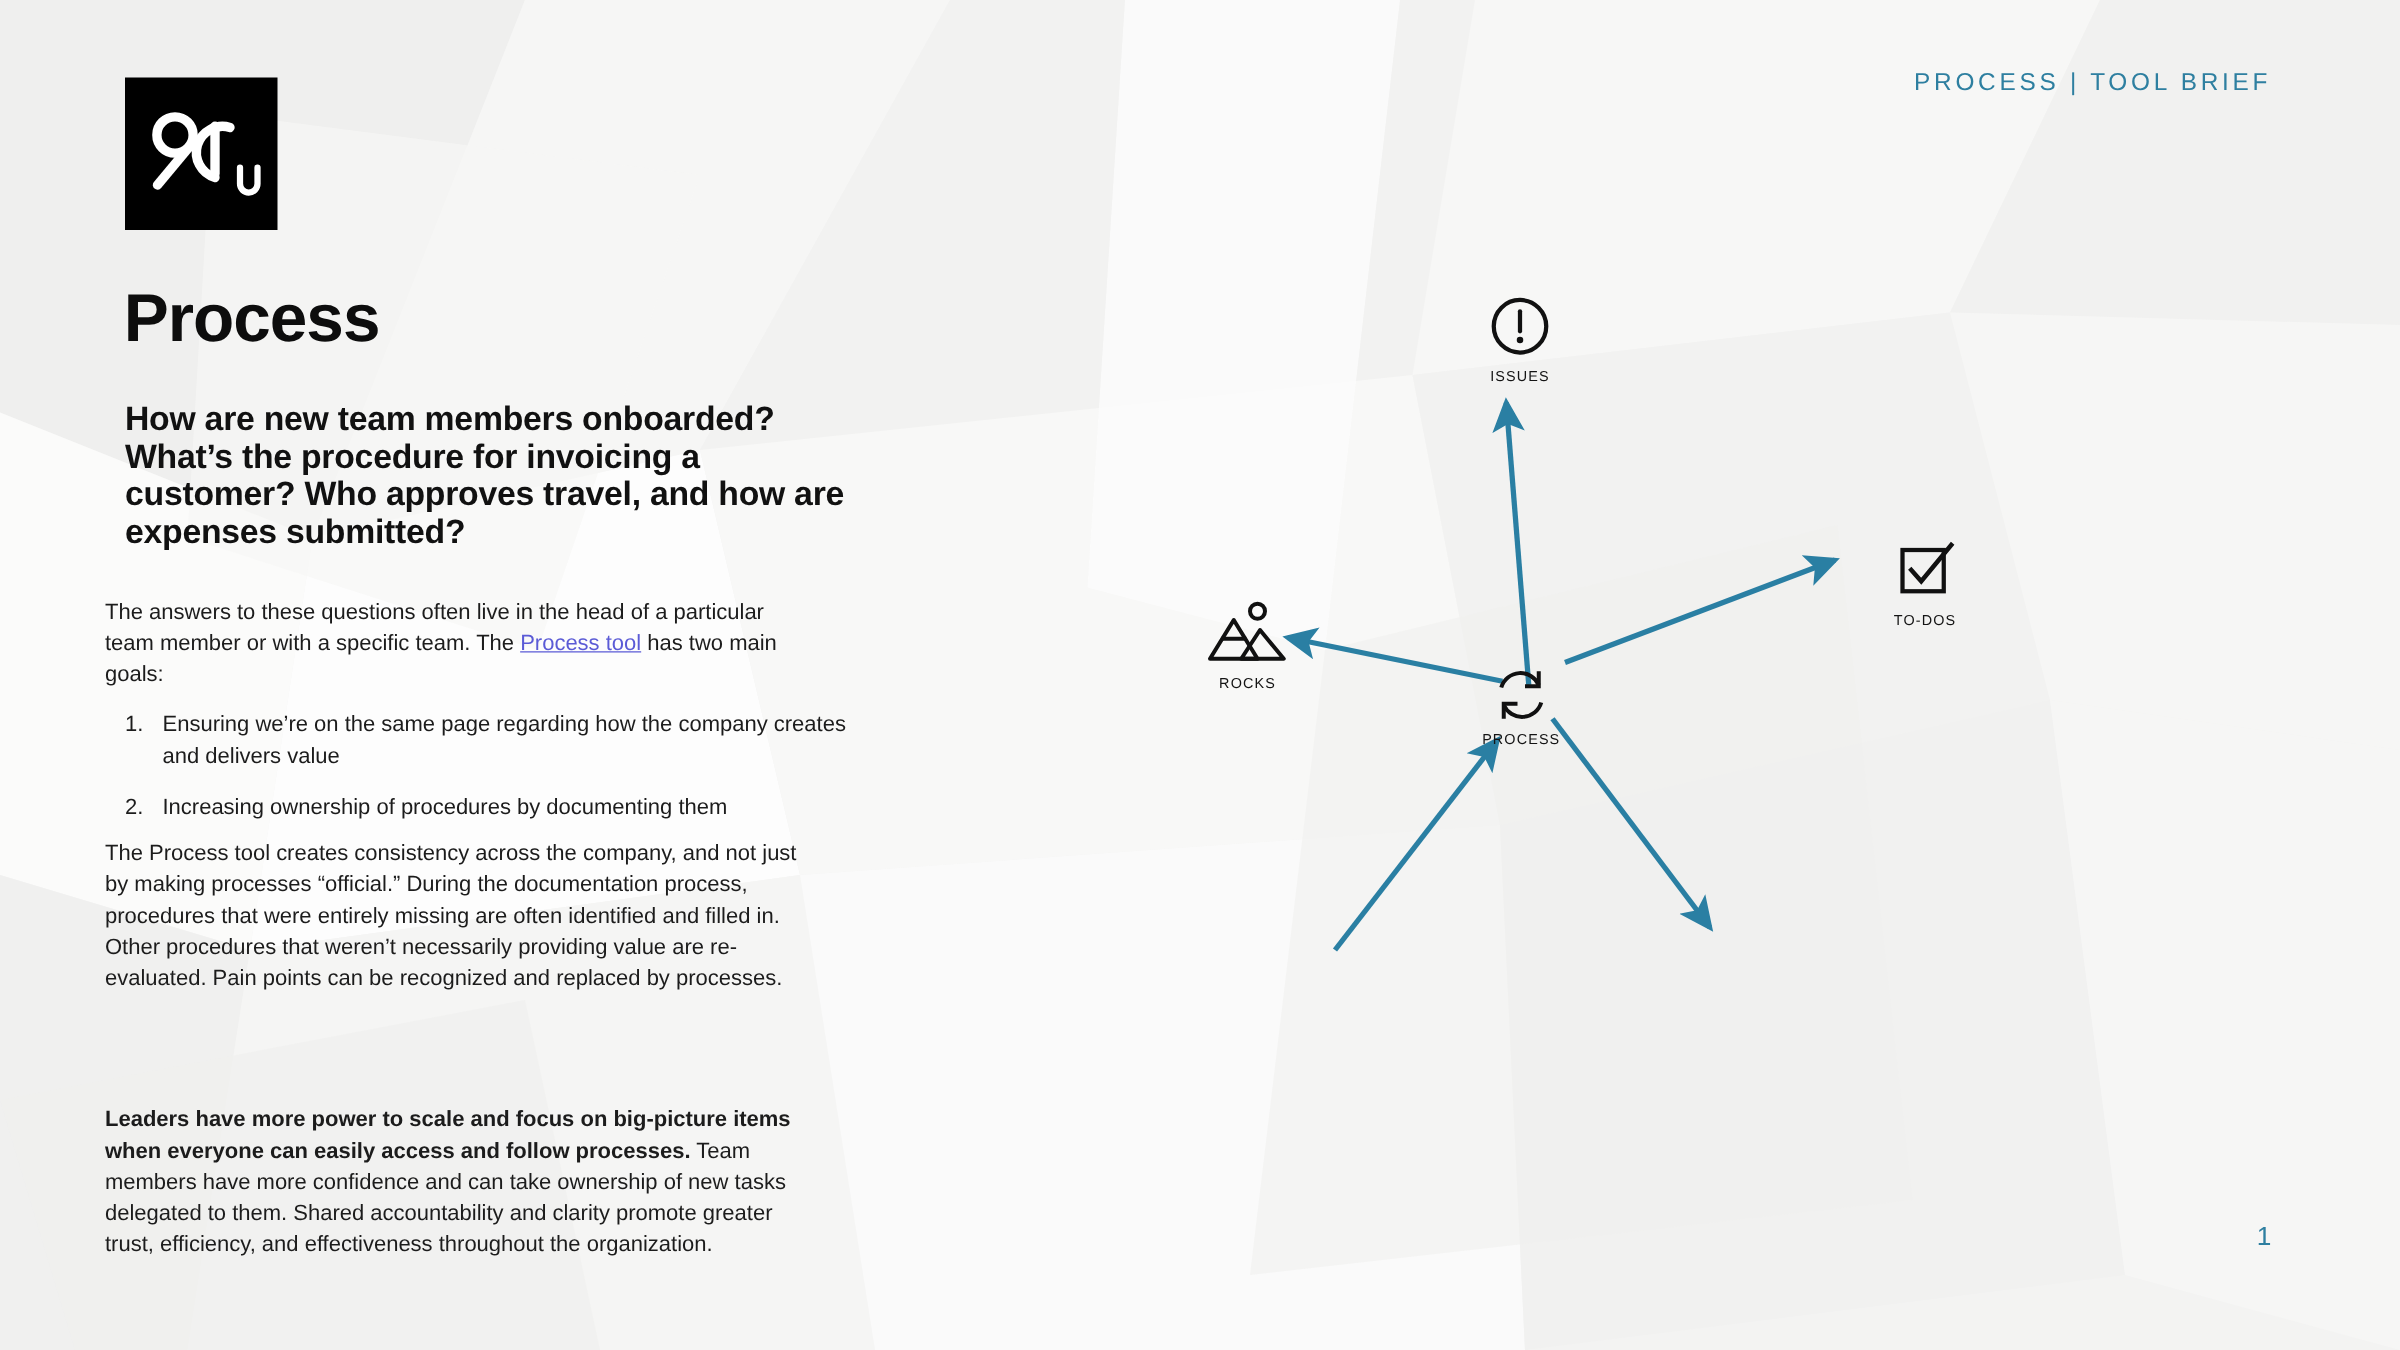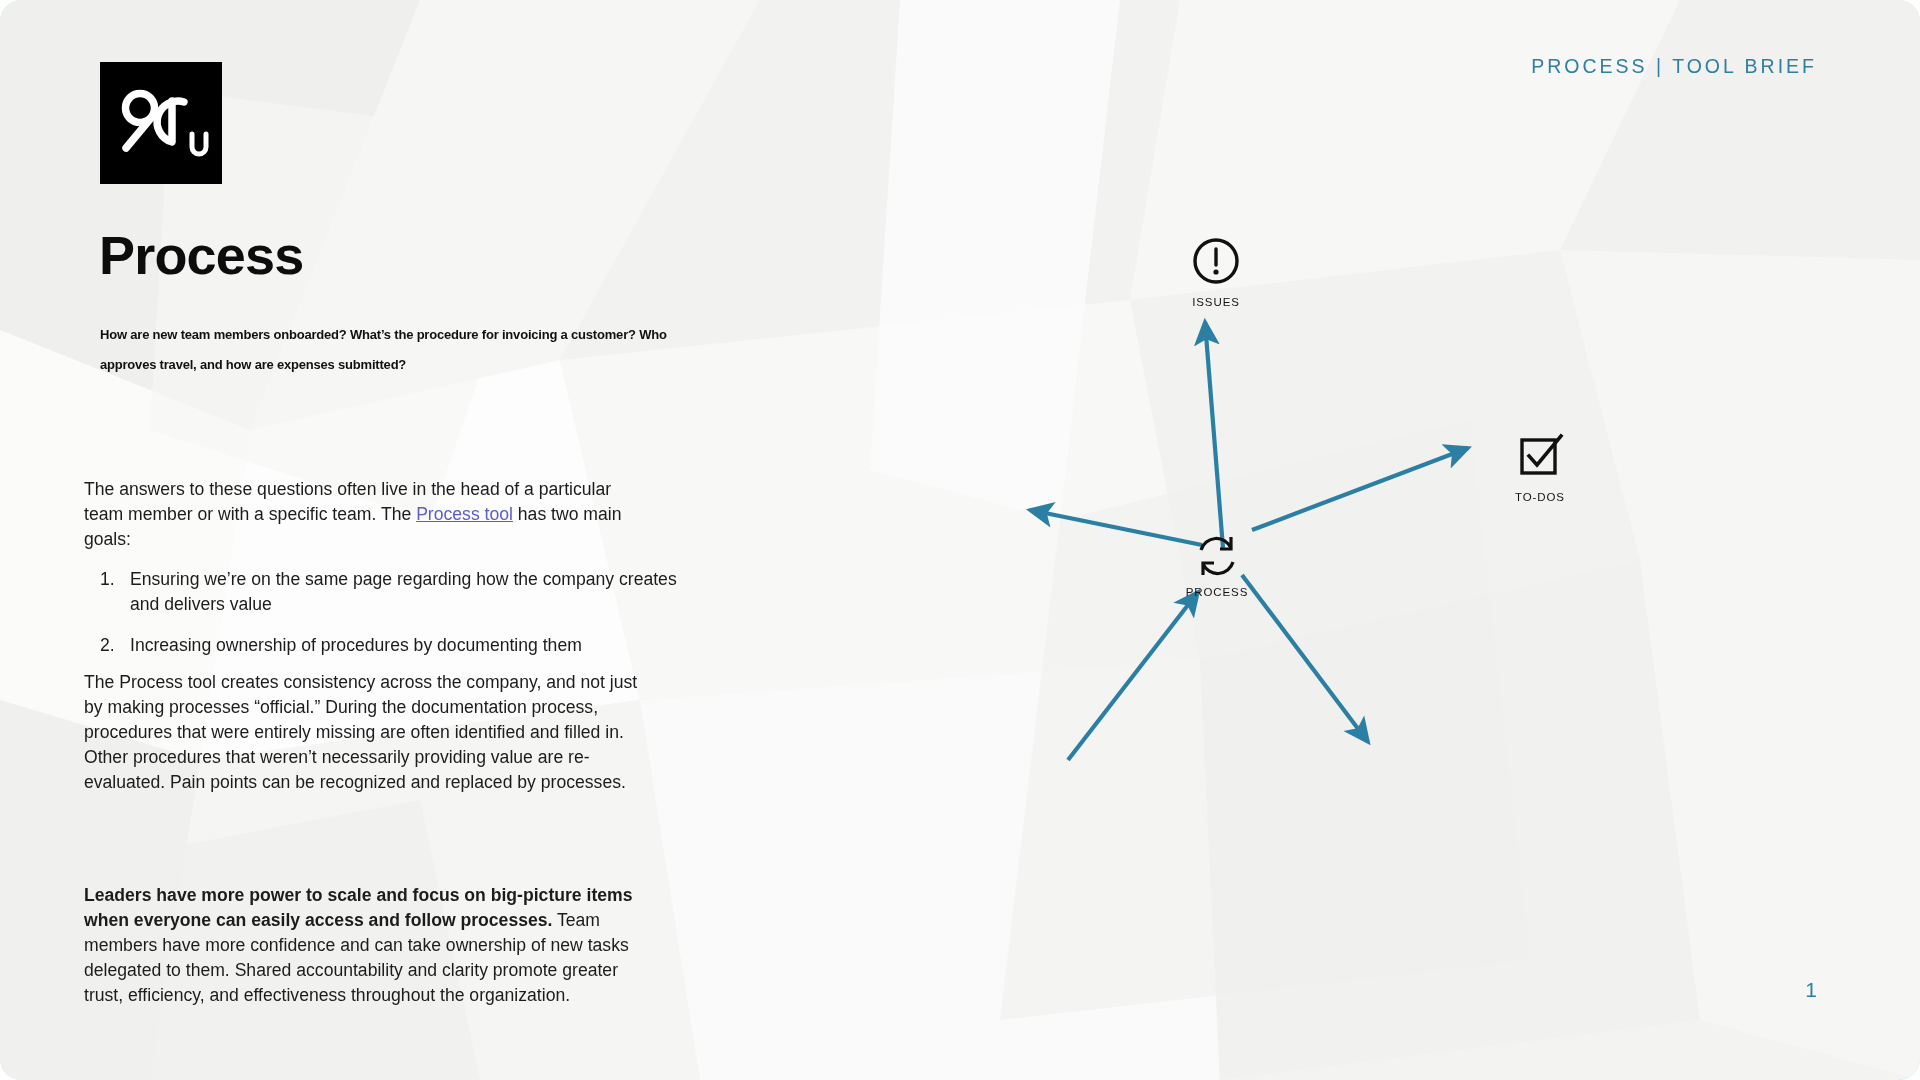--- a/index.html
+++ b/index.html
@@ -15,21 +15,20 @@
     position: relative;
   }
 
   #slide {
     position: absolute;
     inset: 0;
     width: 1920px;
     height: 1080px;
     background: #5eead4;
     overflow: hidden;
-    border-radius: 22px;
   }
 
   
   #bg {
     position: absolute;
     inset: 0;
     width: 1920px;
     height: 1080px;
     z-index: 0;
   }
@@ -54,21 +53,21 @@
     letter-spacing: -0.8px;
     color: #0d0d0d;
     line-height: 1.0;
   }
 
   .lede {
     position: absolute;
     left: 100px;
     top: 320px;
     width: 580px;
-    font-size: 13px;
+    font-size: 27px;
     font-weight: 700;
     line-height: 30px;
     color: #111111;
     letter-spacing: -0.2px;
   }
 
   .body-block {
     position: absolute;
     left: 84px;
     width: 562px;
@@ -271,20 +270,31 @@
     <div class="node n-todos">
       <div class="glyph">
         <svg width="54" height="54" viewBox="0 0 54 54">
           <rect x="9" y="11" width="33" height="33" fill="none" stroke="#111" stroke-width="3.4"></rect>
           <path d="M16 27 L24 36 L48 7" fill="none" stroke="#111" stroke-width="3.6" stroke-linecap="square" stroke-linejoin="miter"></path>
         </svg>
       </div>
       <div class="cap">TO-DOS</div>
     </div>
 
+    <div class="node n-rocks">
+      <div class="glyph">
+        <svg width="66" height="52" viewBox="0 0 66 52">
+          <circle cx="41" cy="9" r="6" fill="none" stroke="#111" stroke-width="3.2"></circle>
+          <path d="M3 47 L22 16 L41 47 Z" fill="none" stroke="#111" stroke-width="3.2" stroke-linejoin="round"></path>
+          <path d="M28 47 L43 24 L62 47 Z" fill="none" stroke="#111" stroke-width="3.2" stroke-linejoin="round"></path>
+          <line x1="12" y1="31" x2="32" y2="31" stroke="#111" stroke-width="3.2"></line>
+        </svg>
+      </div>
+      <div class="cap">ROCKS</div>
+    </div>
 
     <div class="node n-process">
       <div class="glyph">
         <svg width="50" height="46" viewBox="0 0 50 46">
           <path d="M9 17 A16 16 0 0 1 39 15" fill="none" stroke="#111" stroke-width="3.2" stroke-linecap="butt"></path>
           <path d="M39 4 L39 16 L28 16" fill="none" stroke="#111" stroke-width="3.2" stroke-linecap="butt"></path>
           <path d="M41 29 A16 16 0 0 1 11 31" fill="none" stroke="#111" stroke-width="3.2" stroke-linecap="butt"></path>
           <path d="M11 42 L11 30 L22 30" fill="none" stroke="#111" stroke-width="3.2" stroke-linecap="butt"></path>
         </svg>
       </div>

